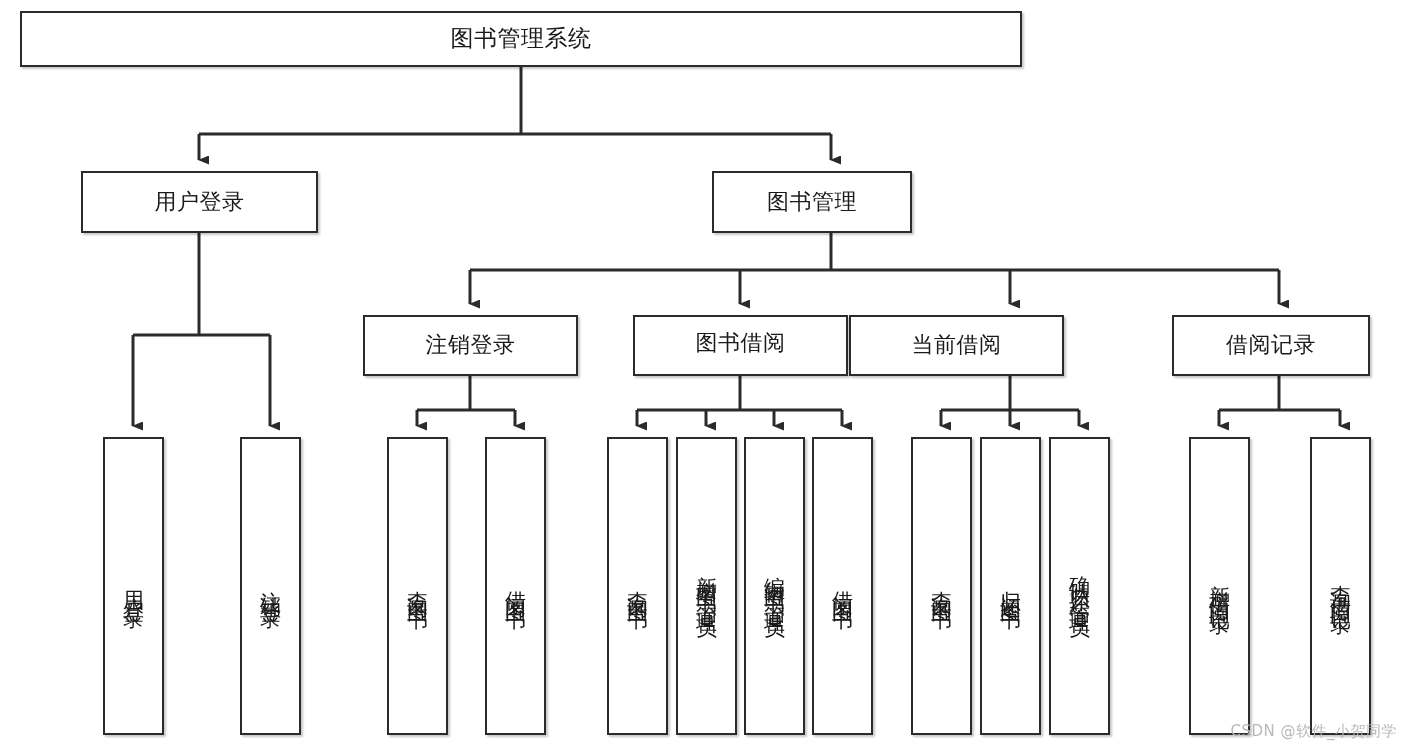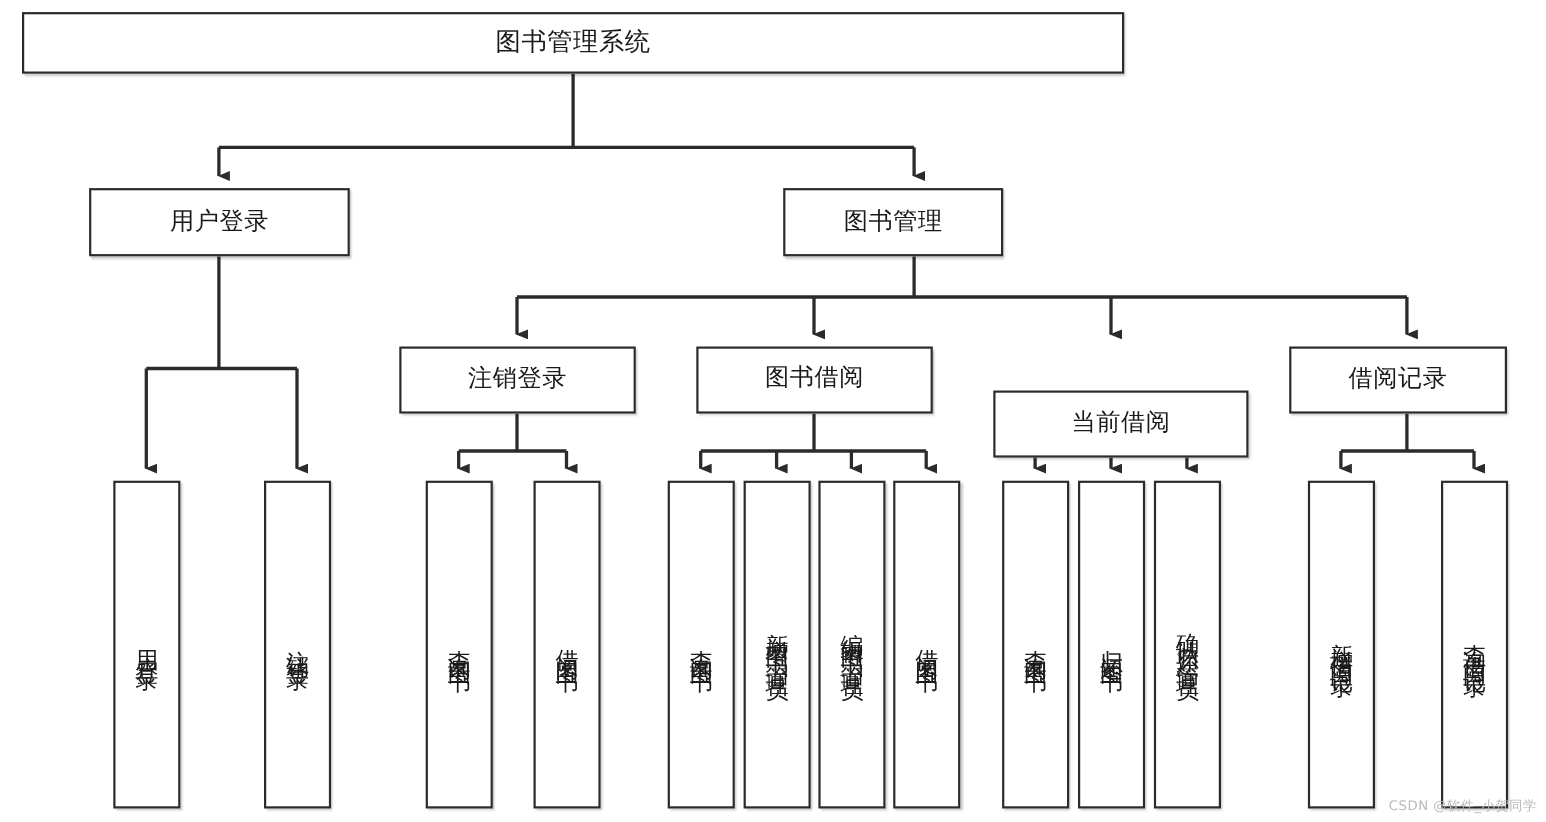--- a/index.html
+++ b/index.html
@@ -53,21 +53,21 @@
     letter-spacing: 6px;
     line-height: 1.05;
     white-space: nowrap;
     text-align: center;
   }
   .node-root .node-label-h { font-size: 23px; }
   .watermark {
     position: absolute;
     right: 8px;
     bottom: 6px;
-    font-size: 12px;
+    font-size: 15px;
     color: #b9b9b9;
     letter-spacing: 0.5px;
     white-space: nowrap;
     user-select: none;
     text-align: right;
   }
 </style>
 </head>
 <body>
 
@@ -134,21 +134,21 @@
   <div class="node-box" style="left:712px; top:171px; width:200px; height:62px;">
     <span class="node-label-h">图书管理</span>
   </div>
 
   <div class="node-box" style="left:363px; top:315px; width:215px; height:61px;">
     <span class="node-label-h">注销登录</span>
   </div>
   <div class="node-box" style="left:633px; top:315px; width:215px; height:61px;font-family:Liberation Mono, monospace;">
     <span class="node-label-h">图书借阅</span>
   </div>
-  <div class="node-box" style="left:903px; top:315px; width:232px; height:61px;margin-top:40px;">
+  <div class="node-box" style="left:849px; top:315px; width:215px; height:61px;">
     <span class="node-label-h">当前借阅</span>
   </div>
   <div class="node-box" style="left:1172px; top:315px; width:198px; height:61px;">
     <span class="node-label-h">借阅记录</span>
   </div>
 
   <div class="node-box" style="left:103px; top:437px; width:61px; height:298px;">
     <span class="node-label-v">用户登录</span>
   </div>
   <div class="node-box" style="left:240px; top:437px; width:61px; height:298px;">

